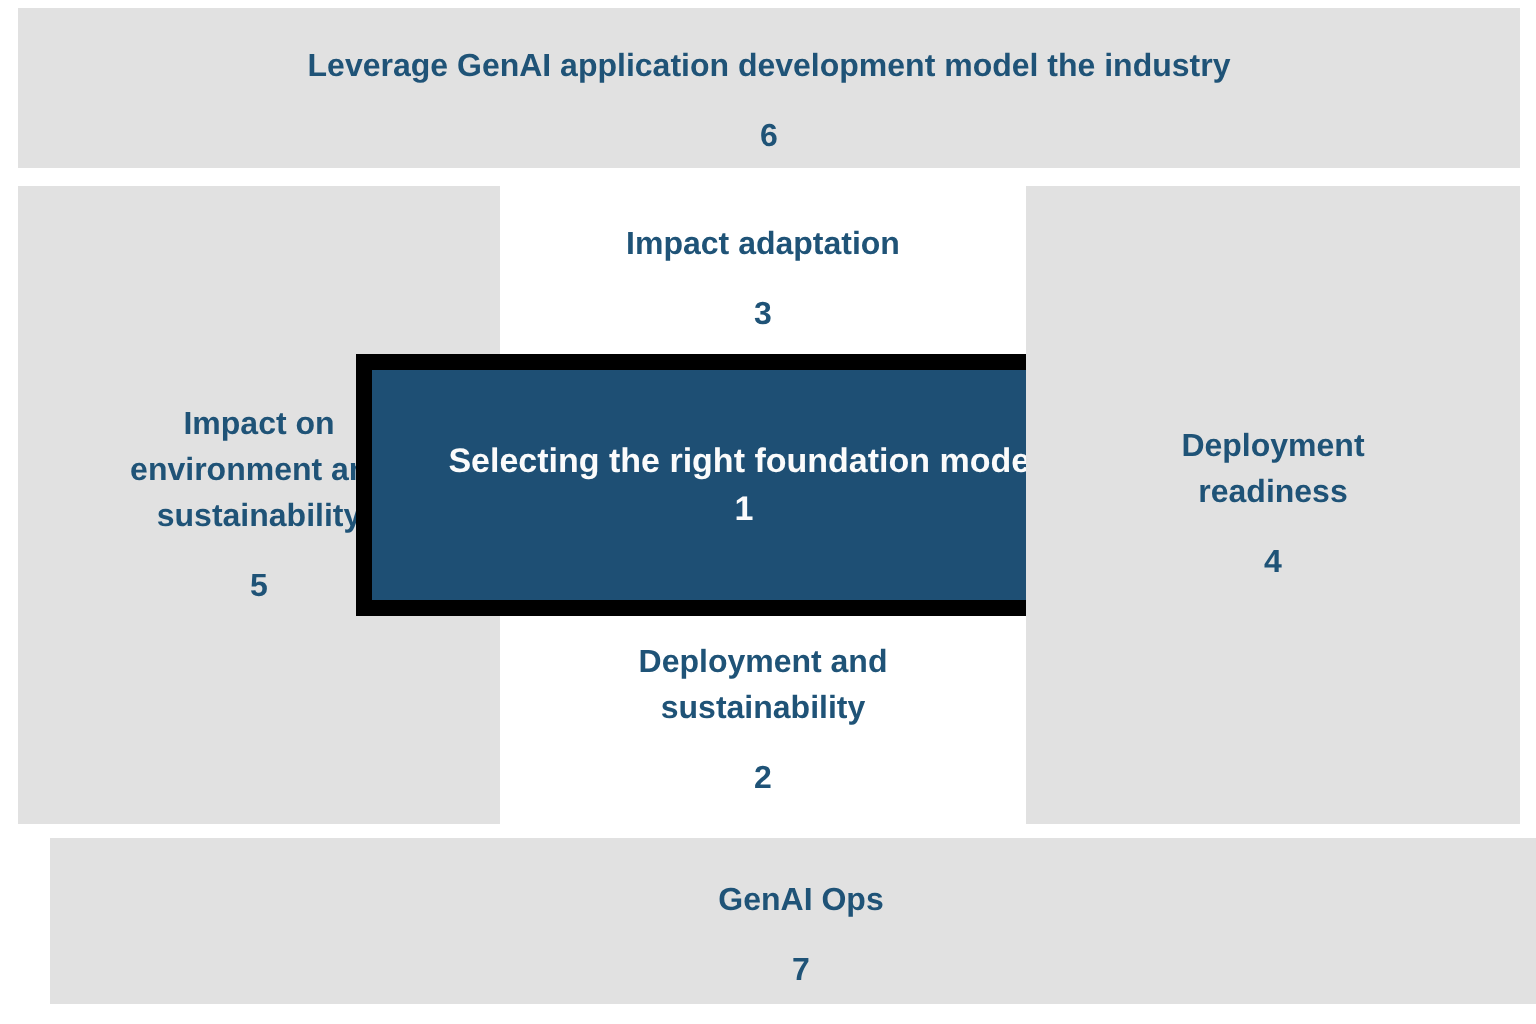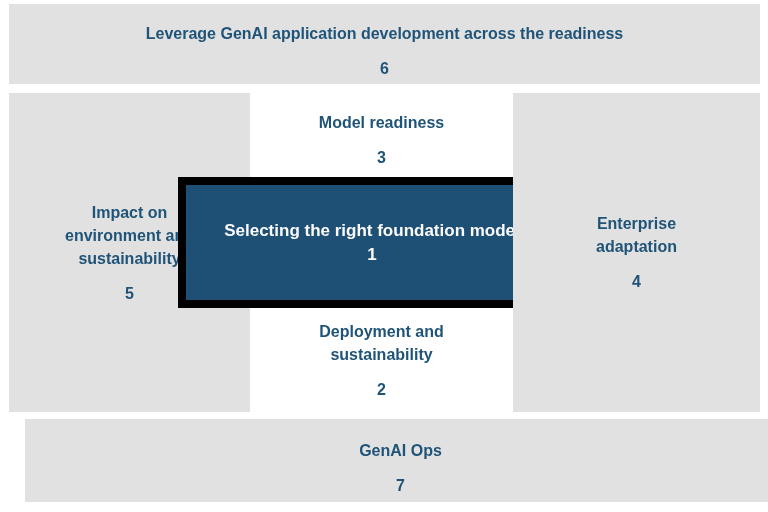--- a/index.html
+++ b/index.html
@@ -55,46 +55,46 @@
   .label-narrow-170 { max-width: 175px; }
   .label-narrow-120 { max-width: 125px; }
   .label-narrow-185 { max-width: 190px; }
 </style>
 </head>
 <body>
 
 <div class="canvas">
 
   <div class="region gray bar-top">
-    <div>Leverage GenAI application development across the readiness</div>
+    <div>Leverage GenAI application development model the industry</div>
     <div class="num">6</div>
   </div>
 
   <div class="region gray side-left">
     <div class="label-narrow-170">Impact on environment and sustainability</div>
     <div class="num">5</div>
   </div>
 
   <div class="region mid-top">
-    <div>Model readiness</div>
+    <div>Impact adaptation</div>
     <div class="num">3</div>
   </div>
 
   <div class="region center-box">
     <div>Selecting the right foundation model</div>
     <div class="num">1</div>
   </div>
 
   <div class="region mid-bottom">
     <div class="label-narrow-185">Deployment and sustainability</div>
     <div class="num">2</div>
   </div>
 
   <div class="region gray side-right">
-    <div class="label-narrow-120">Enterprise adaptation</div>
+    <div class="label-narrow-120">Deployment readiness</div>
     <div class="num">4</div>
   </div>
 
   <div class="region gray bar-bottom">
     <div>GenAI Ops</div>
     <div class="num">7</div>
   </div>
 
 </div>
 

